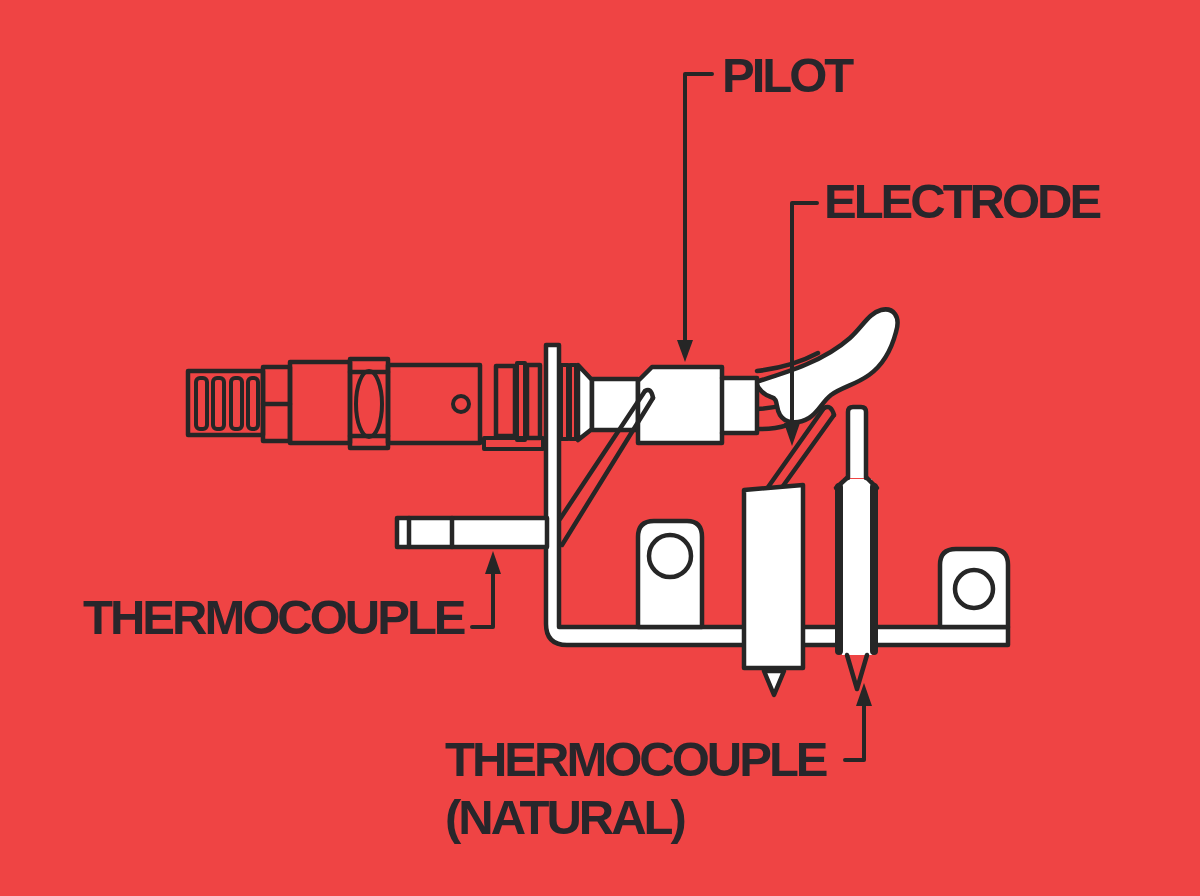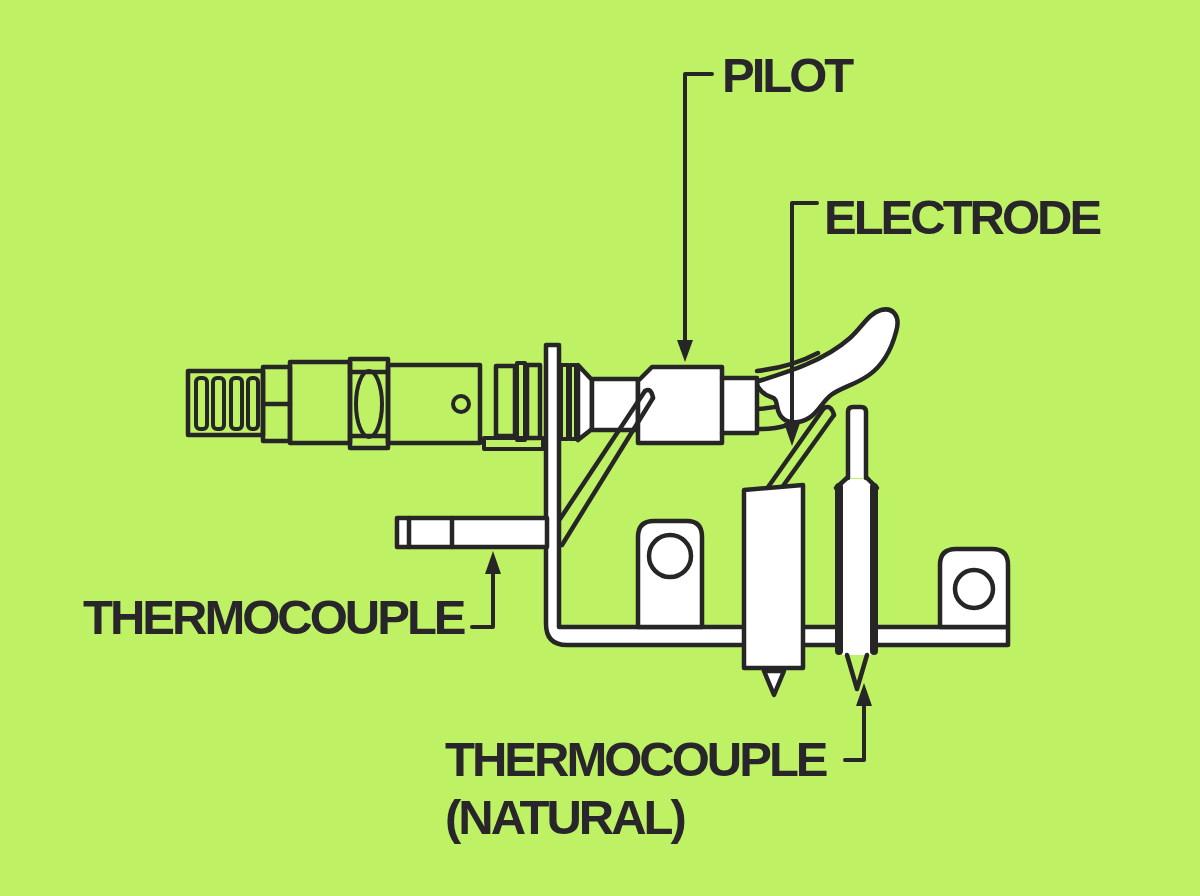--- a/index.html
+++ b/index.html
@@ -1,37 +1,37 @@
 <!DOCTYPE html>
 <html><head>
 <meta charset="utf-8">
 <style>
   html, body { margin: 0; padding: 0; background: #ffffff; }
   .stage {
     position: relative;
     width: 1200px;
     height: 896px;
-    background: #bef264;
+    background: #ef4444;
     overflow: hidden;
     font-family: "Liberation Sans", sans-serif;
   }
   .stage svg { position: absolute; left: 0; top: 0; }
   .callout {
     position: absolute;
     font-family: "Liberation Sans", sans-serif;
     font-weight: 700;
     font-size: 49px;
     letter-spacing: -3px;
     line-height: 58px;
     color: #28262b;
     white-space: nowrap;
     -webkit-font-smoothing: antialiased;
   }
   .lbl-pilot    { left: 722px; top: 46px;  }
-  .lbl-electrode{ left: 824px; top: 188px; }
+  .lbl-electrode{ left: 824px; top: 172px; }
   .lbl-tc-lpg   { left: 83px;  top: 588px; }
   .lbl-tc-nat   { left: 445px; top: 730px; }
 </style>
 </head>
 <body>
 
 <div class="stage">
 
   <svg width="1200" height="896" viewBox="0 0 1200 896">
     <g stroke="#262626" stroke-width="4.5" fill="none" stroke-linecap="round" stroke-linejoin="round">

